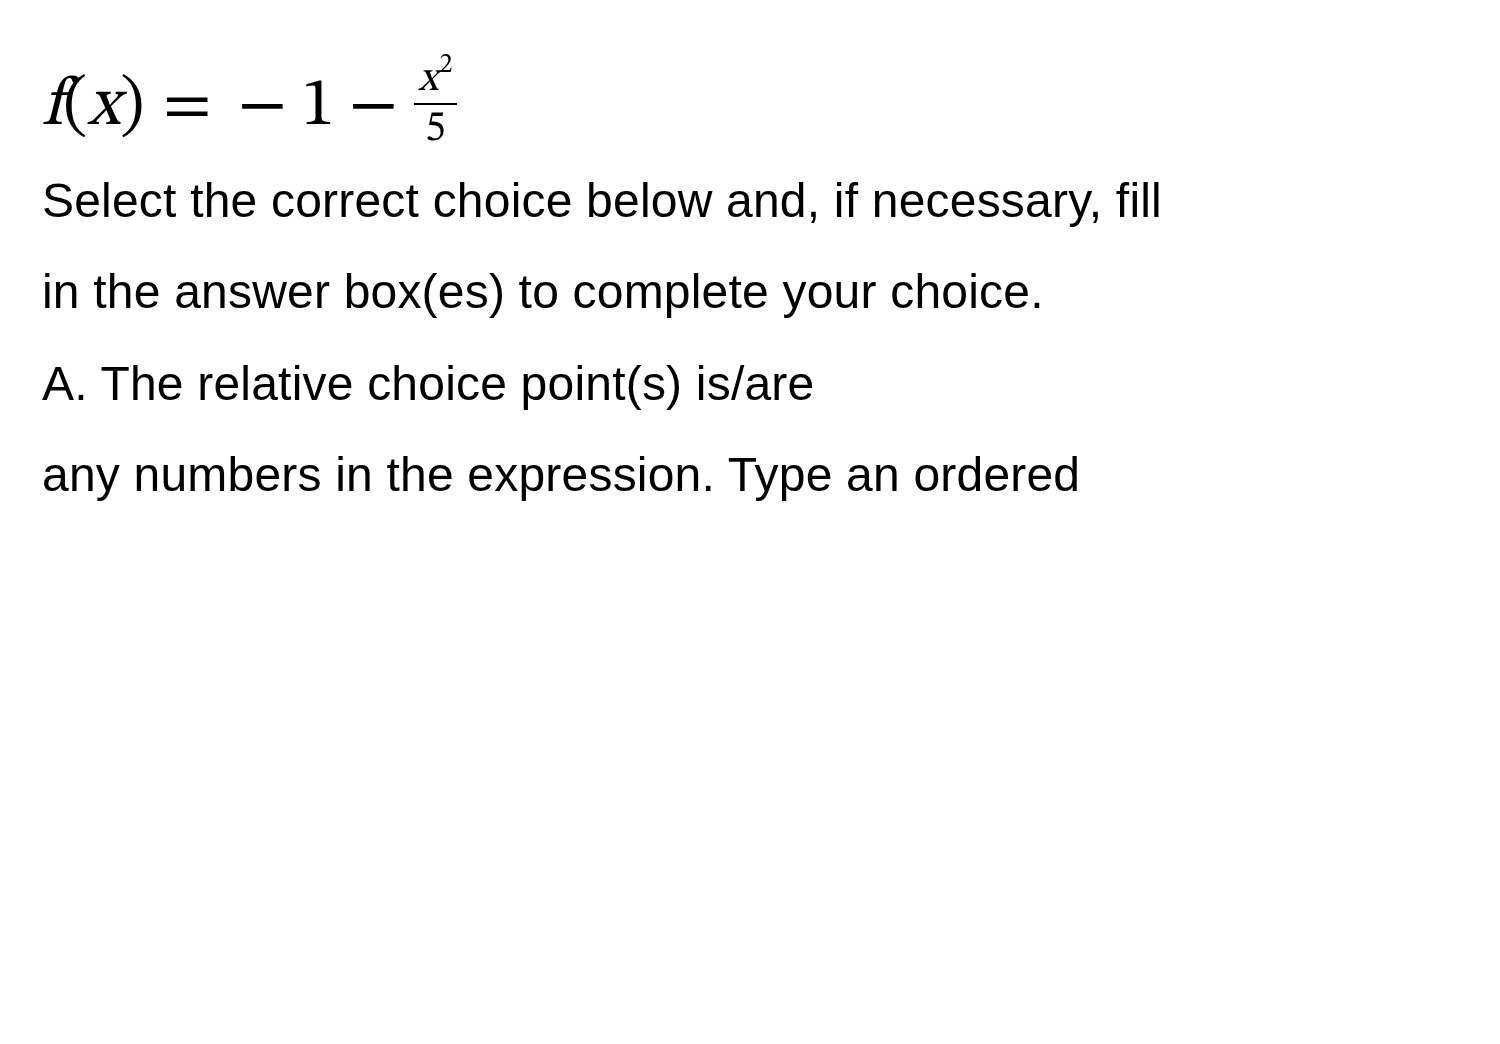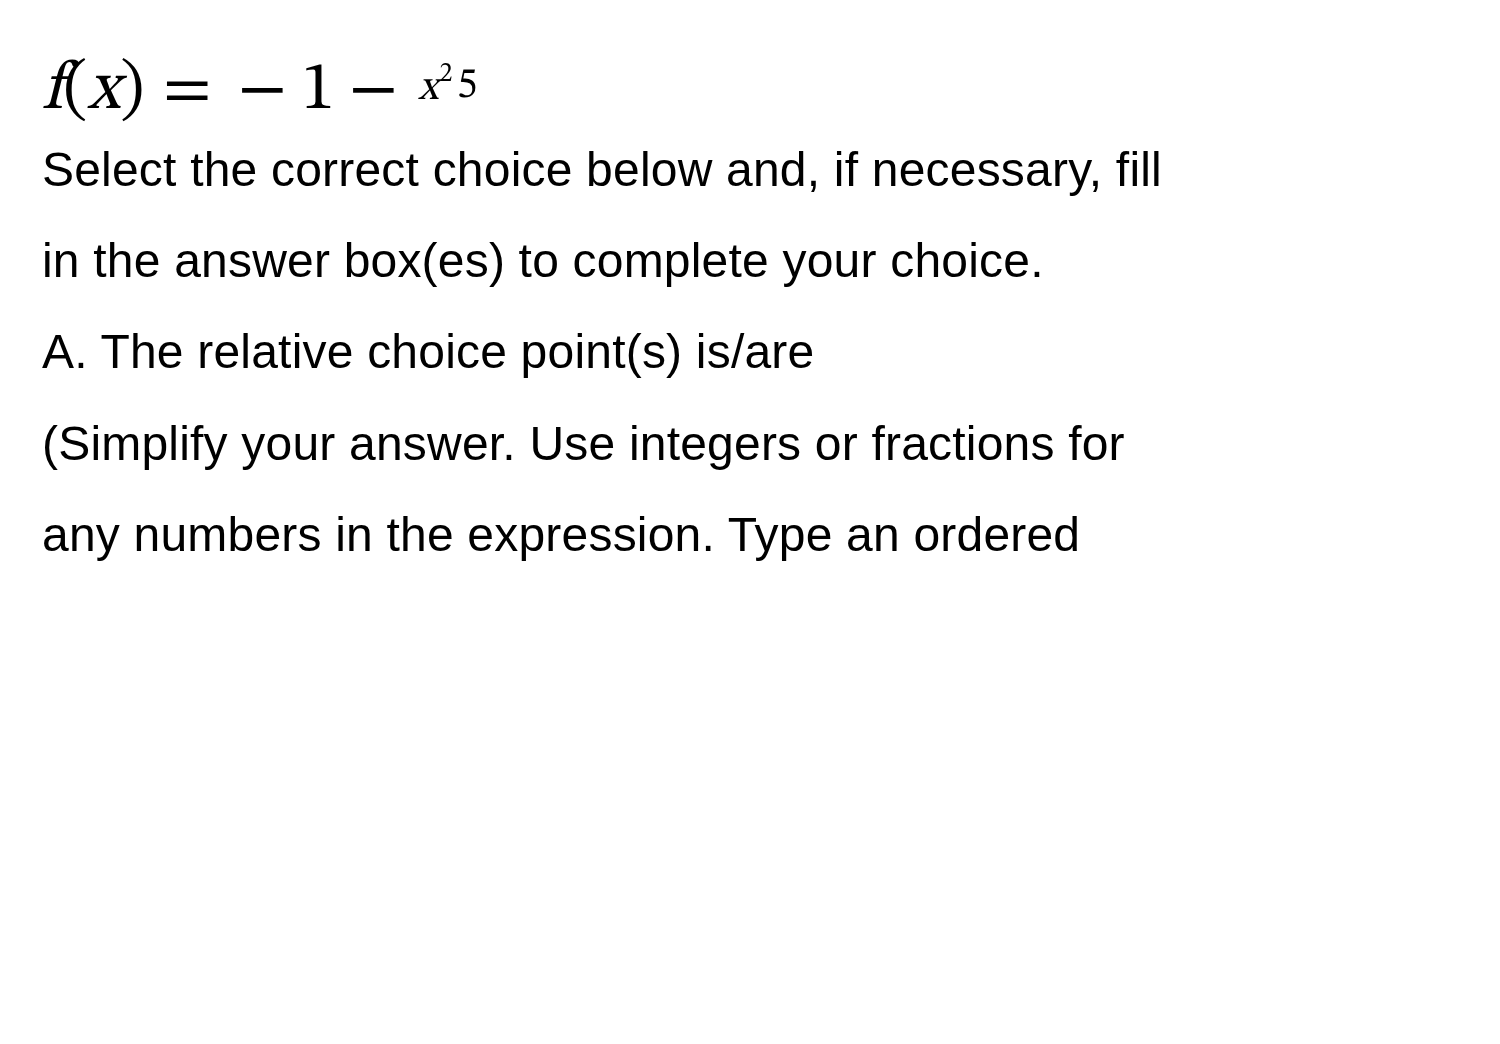--- a/index.html
+++ b/index.html
@@ -39,21 +39,21 @@
   }
   .math .fn { font-style: italic; }
   .math .eq { font-style: normal; padding: 0 18px; }
   .math .minus { font-style: normal; padding: 0 14px; }
   .math .minus2 { font-style: normal; padding: 0 14px 0 8px; }
   .math .one { font-style: normal; }
   .math .paren { font-style: normal; }
   
   .frac {
     display: inline-flex;
-    flex-direction: row;
+    flex-direction: column;
     align-items: center;
     vertical-align: middle;
     font-style: normal;
     position: relative;
     top: -4px;
     margin-left: 2px;
   }
   .frac .num, .frac .den {
     font-size: 42px;
     line-height: 1.05;
@@ -104,16 +104,15 @@
         <span class="bar"></span>
         <span class="den">5</span>
       </span>
     </span>
   </div>
 
   <div class="line">Select the correct choice below and, if necessary, fill</div>
   <div class="line">in the answer box(es) to complete your choice.</div>
 
   <div class="line">A. The relative choice point(s) is/are</div>
-  <div class="line">(Simplify your answer. Use integers or fractions for</div>
   <div class="line">any numbers in the expression. Type an ordered</div>
 
 </div>
 
 </body></html>

